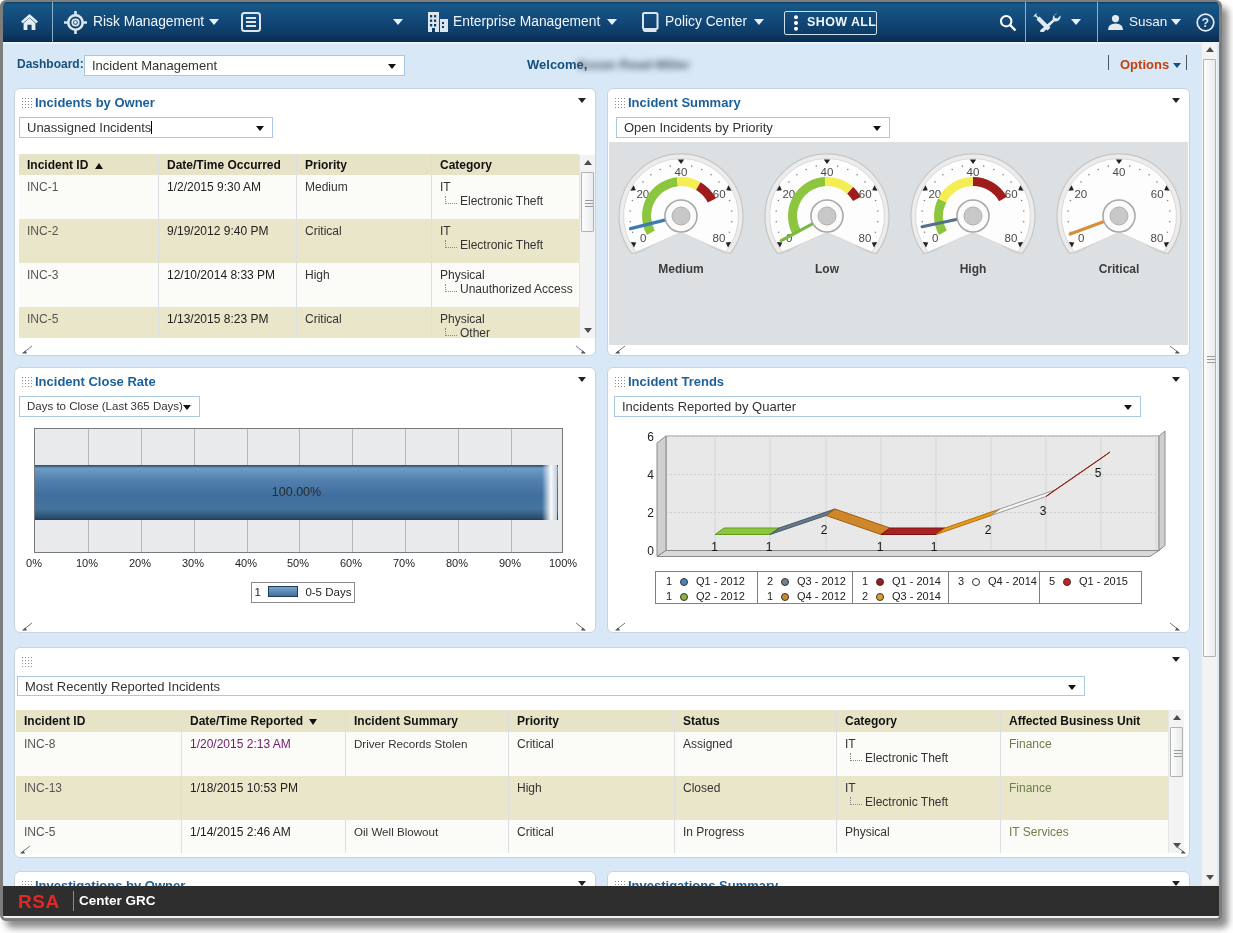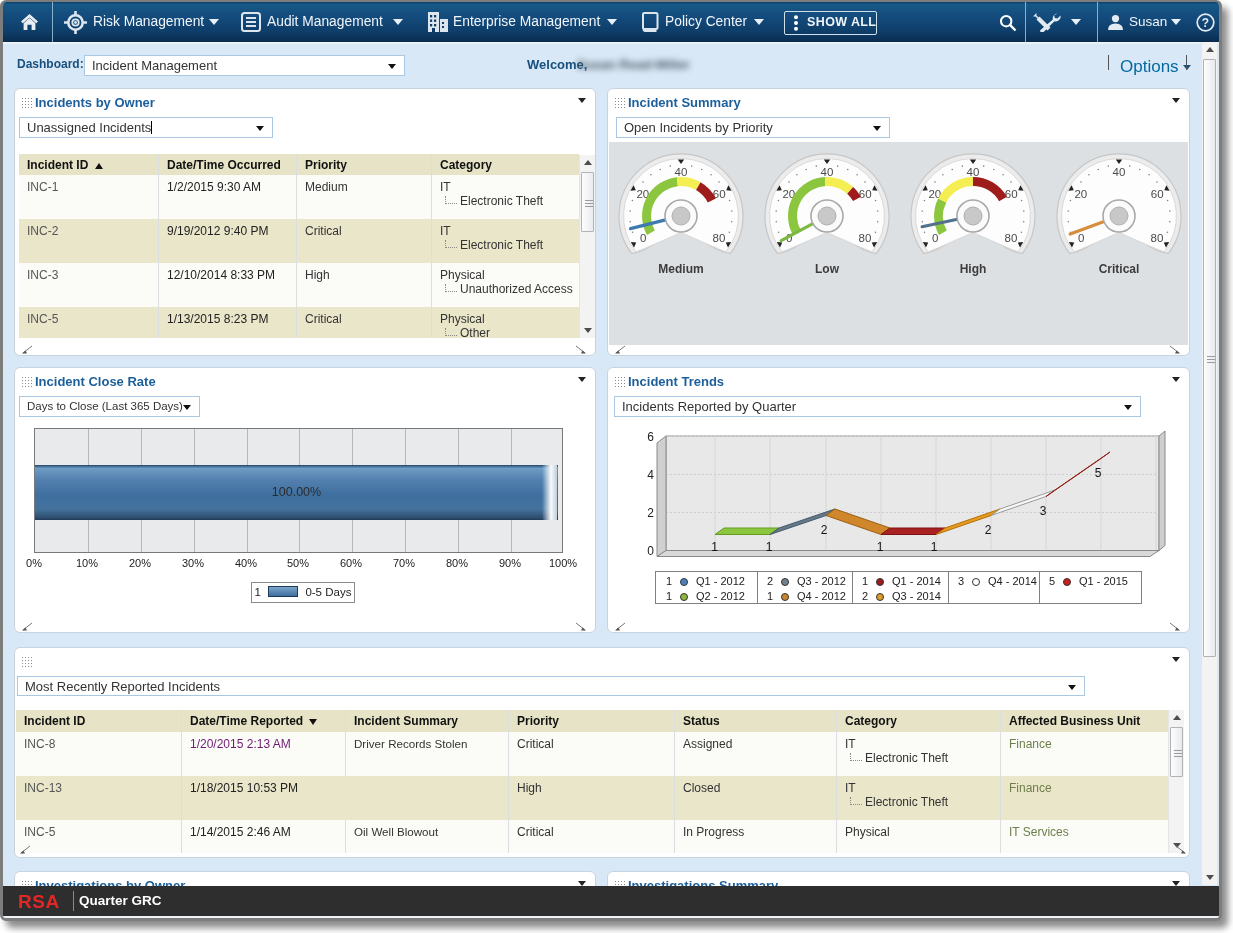--- a/index.html
+++ b/index.html
@@ -54,21 +54,20 @@
       <div class="nitem" style="left:90px">Risk Management</div>
       <span class="caret abs" style="left:206px;top:17px"></span>
       <svg class="abs" style="left:238px;top:10px" width="20" height="20" viewBox="0 0 20 20">
         <rect x="1" y="1" width="18" height="18" rx="2.5" fill="none" stroke="#dde6ee" stroke-width="2"></rect>
         <g stroke="#dde6ee" stroke-width="1.8">
           <line x1="5" y1="6" x2="15" y2="6"></line>
           <line x1="5" y1="10" x2="15" y2="10"></line>
           <line x1="5" y1="14" x2="15" y2="14"></line>
         </g>
       </svg>
-      <div class="nitem" style="left:264px">Audit Management</div>
       <span class="caret abs" style="left:390px;top:17px"></span>
       <svg class="abs" style="left:424px;top:10px" width="21" height="20" viewBox="0 0 21 20">
         <rect x="1" y="0" width="11" height="20" fill="#dde6ee"></rect>
         <rect x="13" y="7" width="8" height="13" fill="#dde6ee"></rect>
         <g fill="#0e3d68">
           <rect x="3" y="3" width="2.2" height="2.4"></rect>
           <rect x="7" y="3" width="2.2" height="2.4"></rect>
           <rect x="3" y="7.5" width="2.2" height="2.4"></rect>
           <rect x="7" y="7.5" width="2.2" height="2.4"></rect>
           <rect x="3" y="12" width="2.2" height="2.4"></rect>
@@ -116,21 +115,21 @@
         <circle cx="9.5" cy="9.5" r="8.3" fill="none" stroke="#e3ebf2" stroke-width="1.7"></circle>
         <text x="9.5" y="10.2" font-size="12" font-weight="bold" fill="#e3ebf2" text-anchor="middle" dominant-baseline="central" font-family="Liberation Sans,sans-serif">?</text>
       </svg>
     </div>
 <div class="abs" style="left:0;top:40px;width:1216px;height:2px;background:linear-gradient(180deg,#f4f9fd,#e2eef8)"></div>
 <div class="abs" style="left:14px;top:55px;font-size:12px;font-weight:bold;color:#17507e">Dashboard:</div>
 <div class="dd" style="left:81px;top:53px;width:321px;height:21px">Incident Management<span class="dcaret"></span></div>
 <div class="abs" style="left:524px;top:55px;font-size:13px;font-weight:bold;color:#17507e">Welcome,</div>
 <div class="abs" style="left:574px;top:55px;font-size:13px;font-weight:bold;color:#4a5a66;filter:blur(3px)">Susan Read-Miller</div>
 <div class="abs" style="left:1105px;top:53px;width:1px;height:15px;background:#555"></div>
-<div class="abs" style="left:1117px;top:55px;font-size:17px;font-weight:normal;color:#0369a1">Options <span style="display:inline-block;width:0;height:0;border-left:4px solid transparent;border-right:4px solid transparent;border-top:5px solid #17507e;vertical-align:middle"></span></div>
+<div class="abs" style="left:1117px;top:55px;font-size:13px;font-weight:bold;color:#c2410c">Options <span style="display:inline-block;width:0;height:0;border-left:4px solid transparent;border-right:4px solid transparent;border-top:5px solid #17507e;vertical-align:middle"></span></div>
 <div class="abs" style="left:1183px;top:53px;width:1px;height:15px;background:#555"></div>
 <div class="panel" style="left:11px;top:86px;width:582px;height:268px">
       <div class="grip"></div>
       <div class="ptitle">Incidents by Owner</div>
       <div class="pcaret"></div>
       <div class="dd" style="left:4px;top:28px;width:254px;height:21px">Unassigned Incidents<span style="display:inline-block;width:1px;height:13px;background:#000;vertical-align:-2px"></span><span class="dcaret"></span></div>
       <div class="thead" style="left:4px;top:65px;width:560px;height:21px">
         <div class="cell" style="left:0;width:139px">Incident ID <span style="display:inline-block;width:0;height:0;border-left:4.5px solid transparent;border-right:4.5px solid transparent;border-bottom:6px solid #111;margin-left:3px"></span></div>
         <div class="cell" style="left:139px;width:138px">Date/Time Occurred</div>
         <div class="cell" style="left:277px;width:135px">Priority</div>
@@ -539,15 +538,15 @@
       </div>
       <div class="sbthumb" style="top:17px;width:13px;height:598px">
         <div class="sbgrip" style="top:296px"></div>
         <div class="sbgrip" style="top:299px"></div>
         <div class="sbgrip" style="top:302px"></div>
       </div>
     </div>
 <div class="abs" style="left:0;top:884px;width:1216px;height:30px;background:#2e2e2e">
 <div class="abs" style="left:15px;top:5px;font-size:19px;font-weight:bold;color:#e32726;letter-spacing:.5px">RSA</div>
 <div class="abs" style="left:70px;top:5px;width:1px;height:20px;background:#8a8a8a"></div>
-<div class="abs" style="left:76px;top:7px;font-size:13.5px;font-weight:bold;color:#fff">Quarter GRC</div>
+<div class="abs" style="left:76px;top:7px;font-size:13.5px;font-weight:bold;color:#fff">Center GRC</div>
 </div>
 <div class="abs" style="left:0;top:914px;width:1216px;height:2px;background:#eef3f8"></div>
 </div>
 </body></html>

